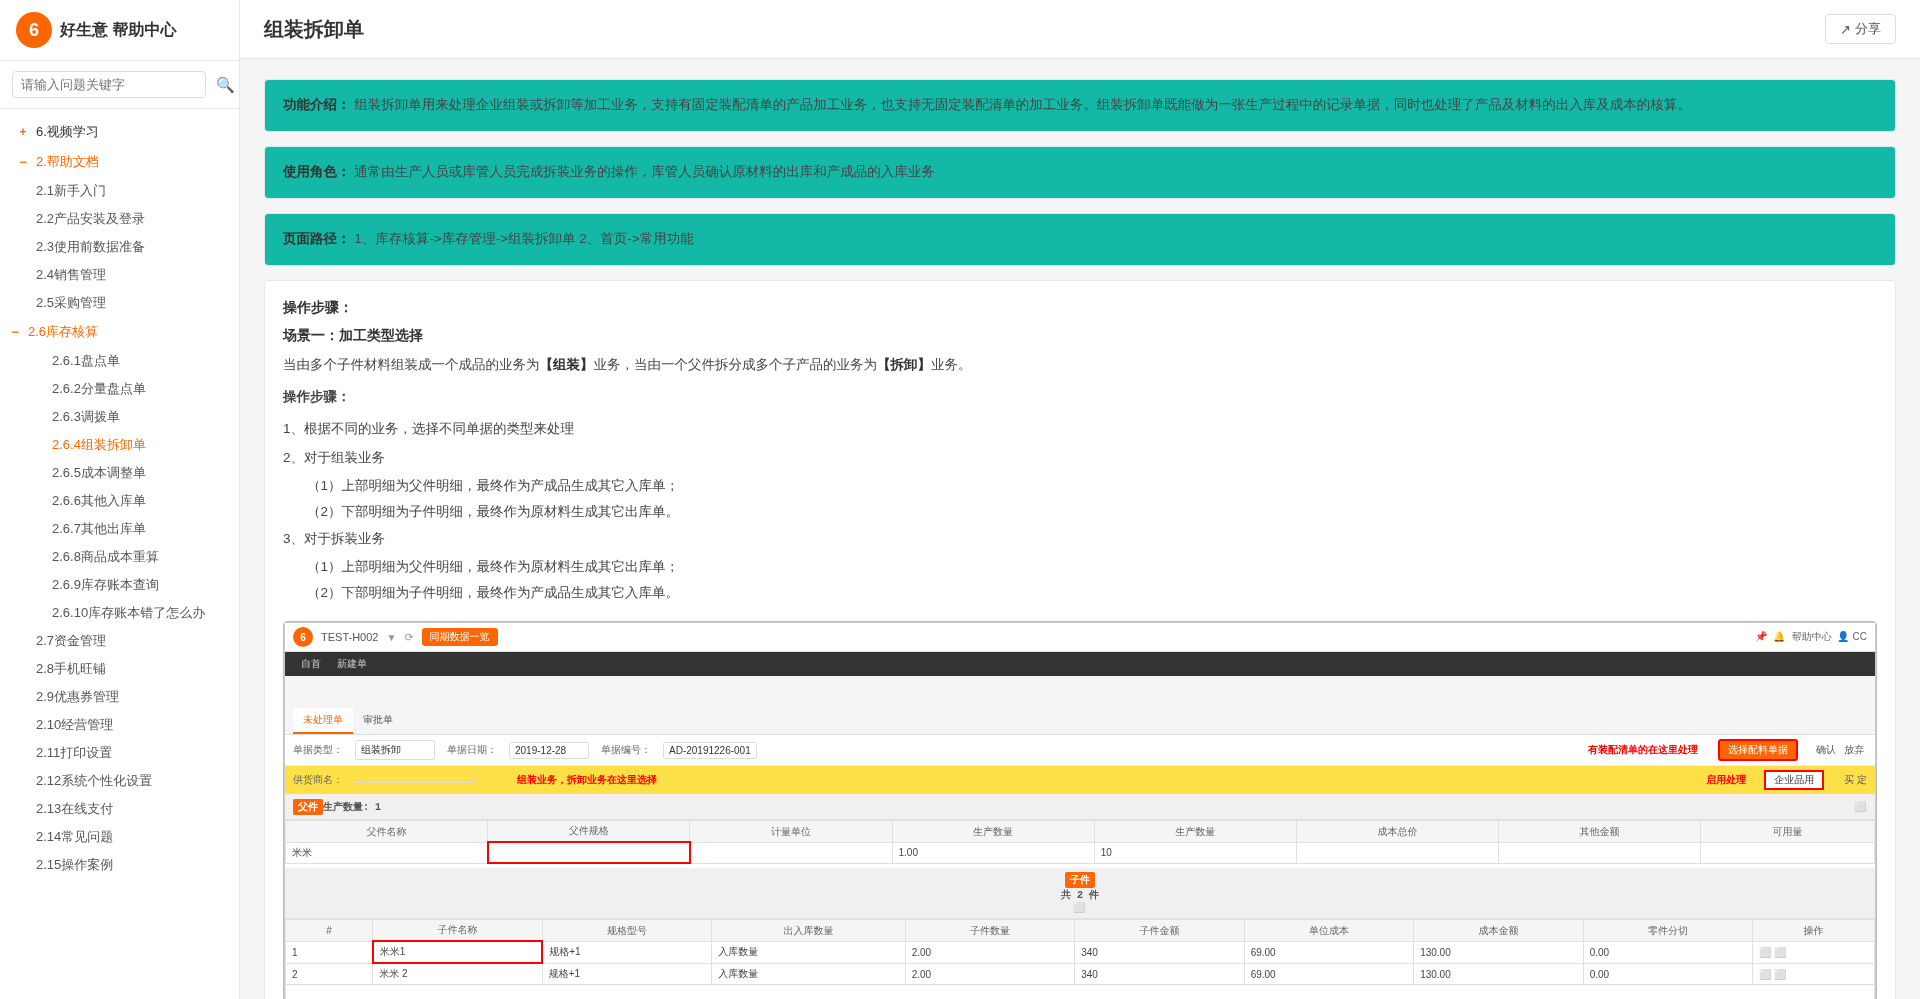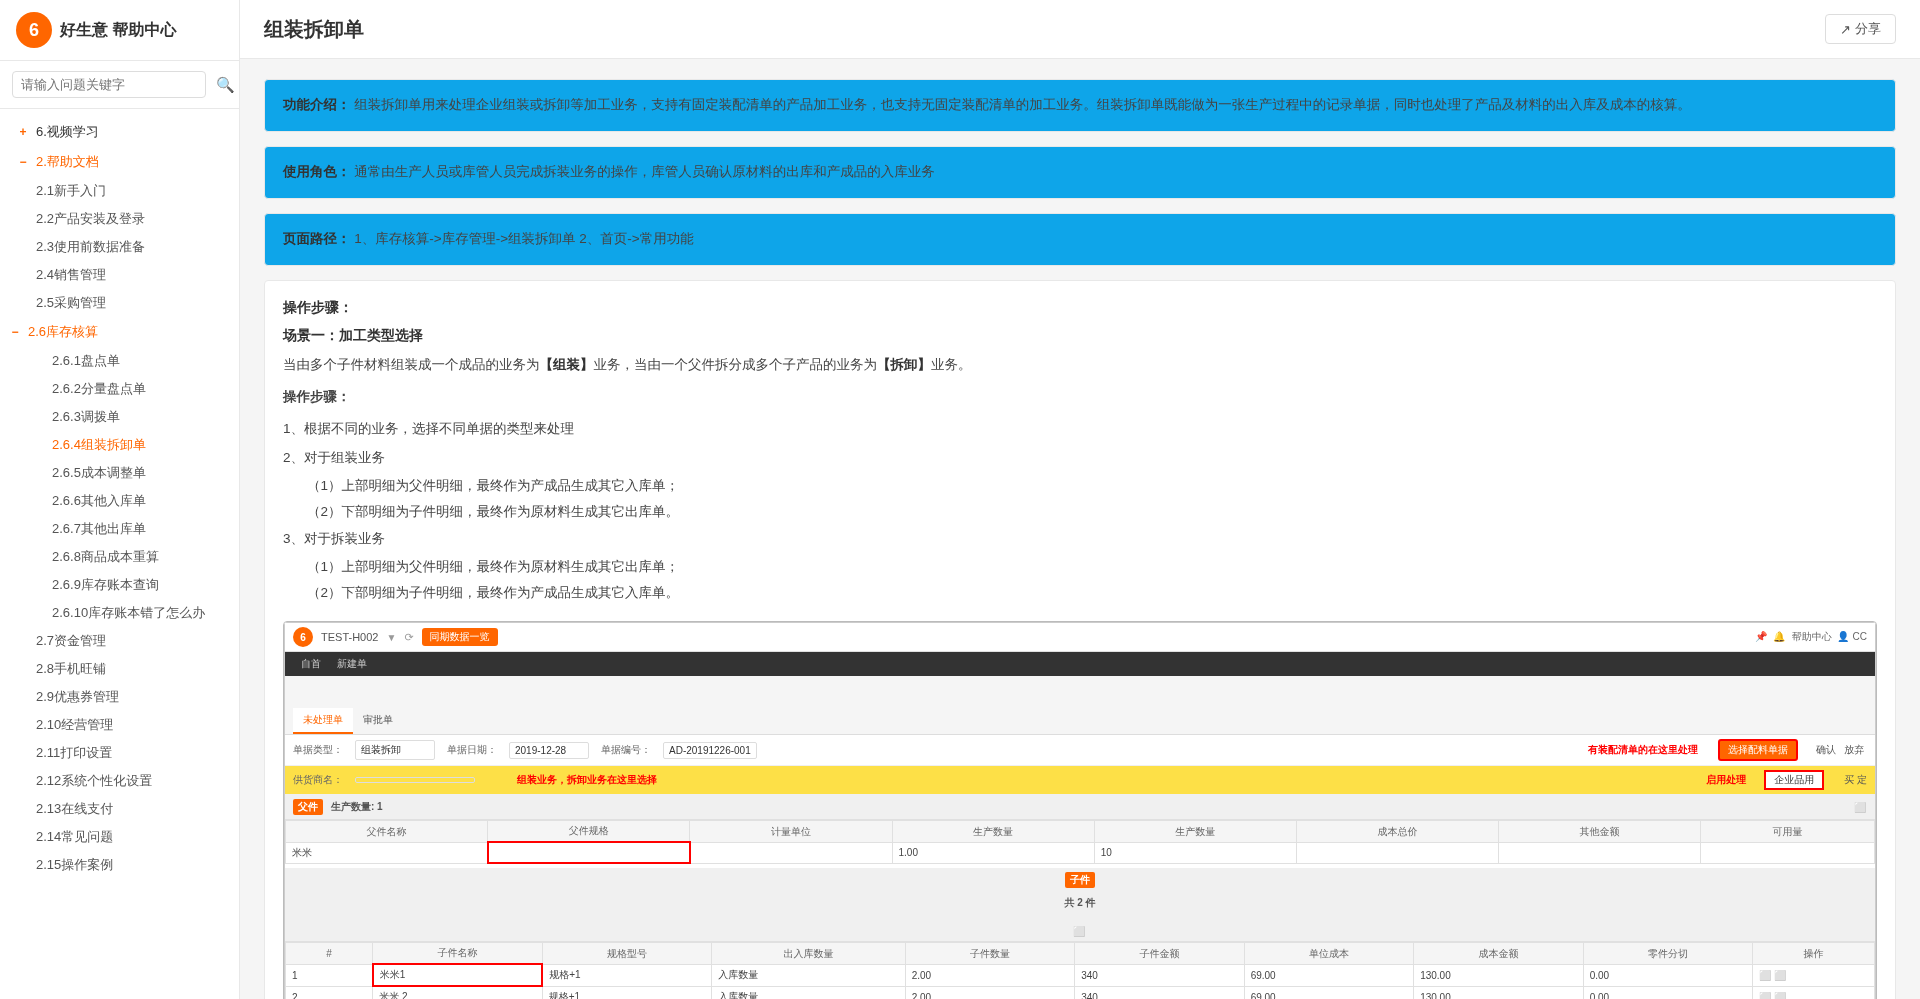--- a/index.html
+++ b/index.html
@@ -137,21 +137,21 @@
       gap: 4px;
     }
 
     .main-content {
       flex: 1;
       overflow-y: auto;
       padding: 20px 24px;
     }
 
     .info-block {
-      background: #0ea5e9;
+      background: #14b8a6;
       border: 1px solid #e8e8e8;
       border-radius: 4px;
       padding: 14px 18px;
       margin-bottom: 14px;
       font-size: 13.5px;
       line-height: 1.7;
       color: #444;
     }
     .info-block .label {
       font-weight: bold;
@@ -268,21 +268,21 @@
     }
     .app-section-header {
       background: #f0f0f0;
       padding: 4px 8px;
       font-size: 10px;
       font-weight: bold;
       color: #555;
       border-bottom: 1px solid #e0e0e0;
       display: flex;
       align-items: center;
-      gap: 8px;
+      font-family: Liberation Mono, monospace;
     }
     .app-orange-tag {
       background: #ff6600; color: #fff; border-radius: 2px; padding: 1px 5px; font-size: 10px;
     }
     .app-table {
       width: 100%;
       border-collapse: collapse;
       font-size: 10px;
     }
     .app-table th {

